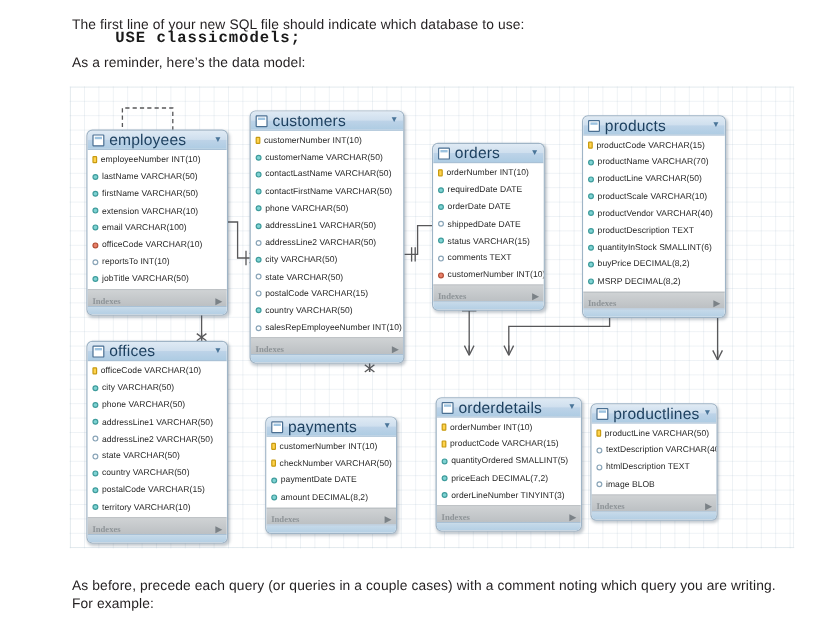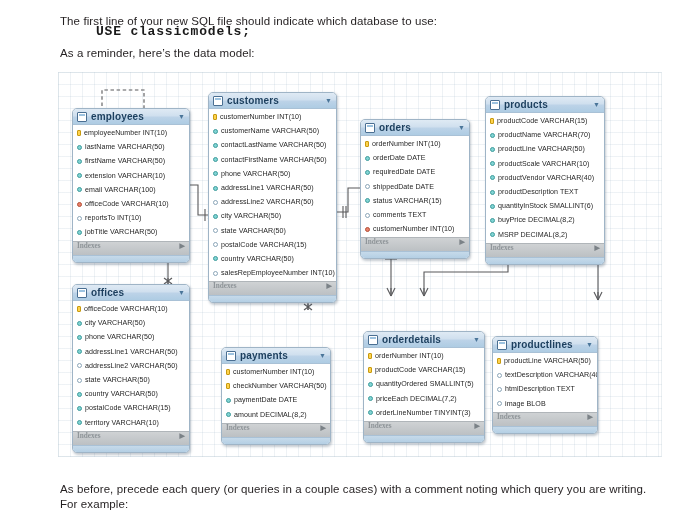--- a/index.html
+++ b/index.html
@@ -68,42 +68,42 @@
     position:relative;
   }
   .tbl .hdr .tblicon{
     width:8px;height:8px;border:1px solid #4a6f92;background:#ffffff;
     border-radius:1px;flex:0 0 auto;margin-right:4px;position:relative;
   }
   .tbl .hdr .tblicon::before{
     content:"";position:absolute;left:1px;top:1px;right:1px;height:2px;background:#9dc3e0;
   }
   .tbl .hdr .tname{
-    font-size:10px;font-weight:bold;color:#1c3f5e;white-space:nowrap;
+    font-size:13px;font-weight:normal;color:#1c3f5e;white-space:nowrap;
     letter-spacing:.15px;
   }
   .tbl .hdr .caret{
     margin-left:auto;font-size:7px;color:#4a7599;line-height:1;
   }
   .tbl .cols{background:#ffffff;padding:1px 0 1px 0;}
   .tbl .col{
     display:flex;align-items:center;
     height:14.2px;padding:0 3px 0 4px;
     font-size:7.1px;color:#262626;white-space:nowrap;letter-spacing:.05px;
   }
   .bullet{
     width:5px;height:5px;border-radius:50%;flex:0 0 auto;margin-right:3px;
     box-sizing:border-box;
   }
   .b-pk{background:#ffd34d;border:1px solid #c79a10;border-radius:1px;height:6px;width:4px;}
   .b-req{background:#7fd3d3;border:1px solid #3f9c9c;}
   .b-opt{background:#ffffff;border:1px solid #8aa5b8;}
   .b-fk{background:#e8806a;border:1px solid #b34f36;}
   .tbl .ftr{
-    height:13px;display:flex;align-items:flex-start;padding:0 4px;
+    height:13px;display:flex;align-items:flex-end;padding:0 4px;
     background:linear-gradient(to bottom,#cfd2d4 0%,#bcc0c3 100%);
     border-top:1px solid #b0b5b9;
     font-size:7.2px;font-weight:bold;color:#8e9498;
     font-family:"Liberation Serif", serif;
   }
   .tbl .ftr .arrow{margin-left:auto;font-size:7px;color:#7b8287;}
   .tbl .base{
     height:6px;
     background:linear-gradient(to bottom,#c6daea,#b4cfe4);
     border-top:1px solid #a9c1d6;
@@ -283,38 +283,38 @@
             <span>salesRepEmployeeNumber INT(10)</span>
           </div>
       </div>
       <div class="ftr">
         <span>Indexes</span>
         <span class="arrow">▶</span>
       </div>
       <div class="base"></div>
     </div>
 
-    <div class="tbl" style="left:302px;top:47px;width:110px;">
+    <div class="tbl" style="left:302px;top:47px;width:94px;">
       <div class="hdr">
         <span class="tblicon"></span>
         <span class="tname">orders</span>
         <span class="caret">▼</span>
       </div>
       <div class="cols">
         <div class="col">
             <span class="bullet b-pk"></span>
             <span>orderNumber INT(10)</span>
           </div>
         <div class="col">
             <span class="bullet b-req"></span>
+            <span>requiredDate DATE</span>
+          </div>
+        <div class="col">
+            <span class="bullet b-req"></span>
             <span>orderDate DATE</span>
-          </div>
-        <div class="col">
-            <span class="bullet b-req"></span>
-            <span>requiredDate DATE</span>
           </div>
         <div class="col">
             <span class="bullet b-opt"></span>
             <span>shippedDate DATE</span>
           </div>
         <div class="col">
             <span class="bullet b-req"></span>
             <span>status VARCHAR(15)</span>
           </div>
         <div class="col">

